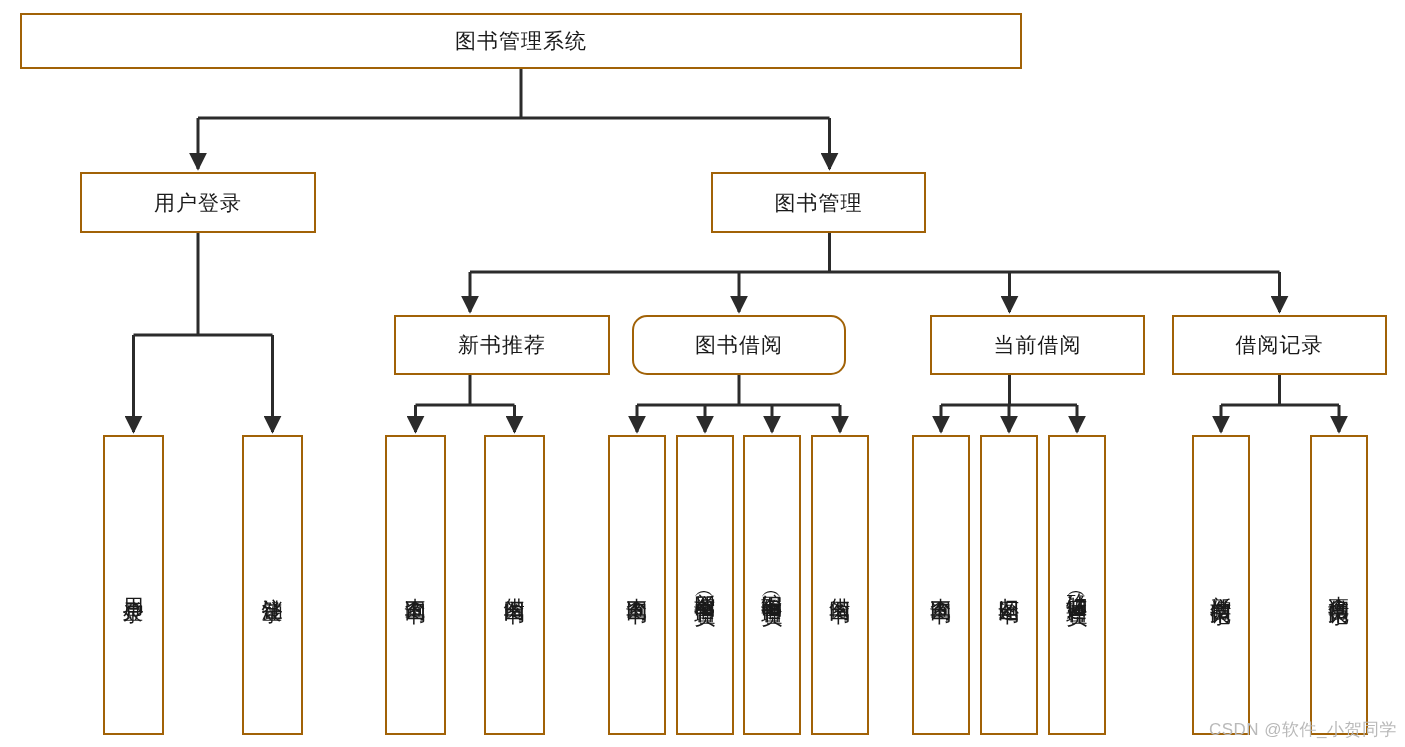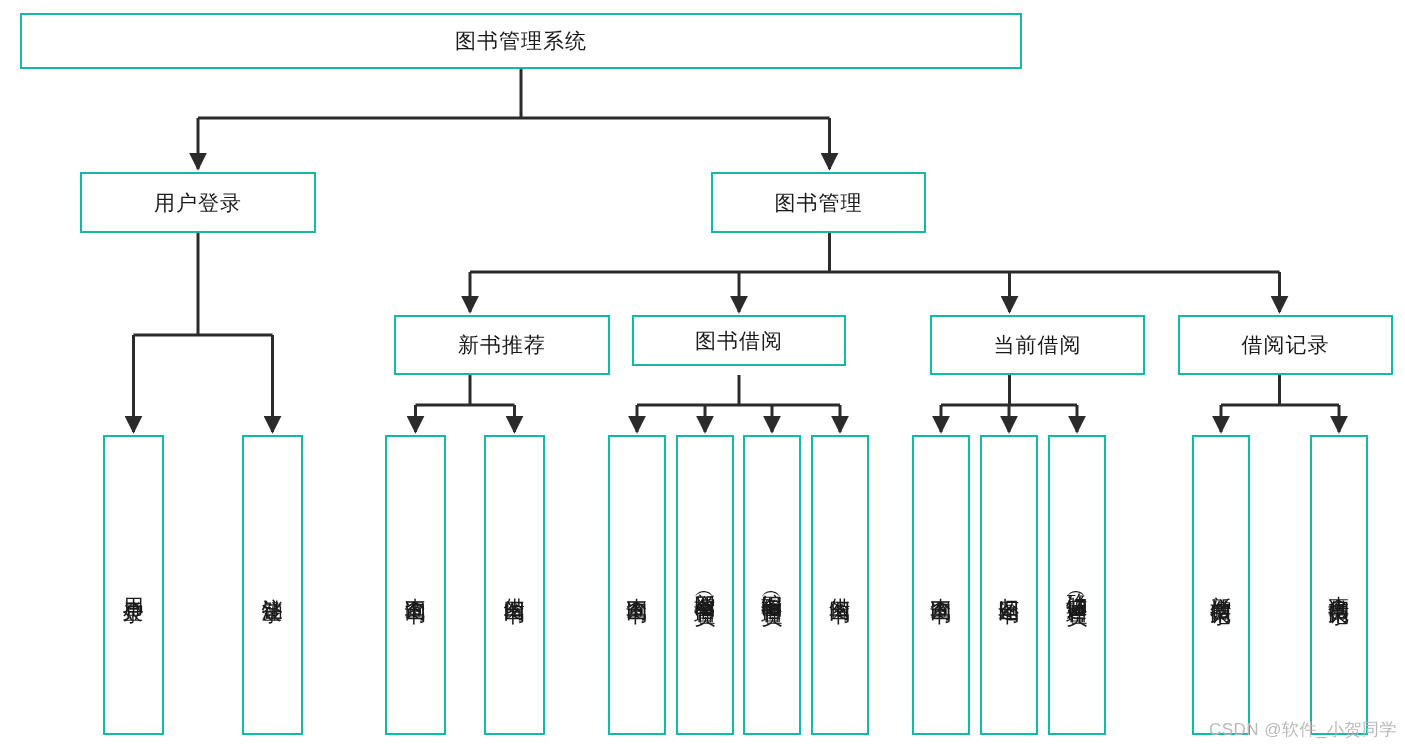--- a/index.html
+++ b/index.html
@@ -21,21 +21,21 @@
     position: absolute;
     left: 0;
     top: 0;
     width: 1405px;
     height: 747px;
     pointer-events: none;
   }
   .node {
     position: absolute;
     box-sizing: border-box;
-    border: 2px solid #14b8a6;
+    border: 2px solid #a16207;
     background: #ffffff;
     display: flex;
     align-items: center;
     justify-content: center;
     color: #1a1a1a;
   }
   .node.horizontal {
     font-size: 21px;
     letter-spacing: 1px;
     line-height: 1.2;
@@ -120,27 +120,27 @@
       </div>
       <div class="node horizontal" style="left: 80px; top: 172px; width: 236px; height: 61px;">
         <span class="htext">用户登录</span>
       </div>
       <div class="node horizontal" style="left: 711px; top: 172px; width: 215px; height: 61px;">
         <span class="htext">图书管理</span>
       </div>
       <div class="node horizontal" style="left: 362px; top: 315px; width: 216px; height: 60px; margin-left: 32px;">
         <span class="htext">新书推荐</span>
       </div>
-      <div class="node horizontal" style="left: 632px; top: 315px; width: 214px; height: 51px;">
+      <div class="node horizontal" style="left: 632px; top: 315px; width: 214px; height: 60px; border-radius: 15px;">
         <span class="htext">图书借阅</span>
       </div>
       <div class="node horizontal" style="left: 902px; top: 315px; width: 215px; height: 60px; margin-left: 28px;">
         <span class="htext">当前借阅</span>
       </div>
-      <div class="node horizontal" style="left: 1172px; top: 315px; width: 215px; height: 60px; margin-left: 6px;">
+      <div class="node horizontal" style="left: 1172px; top: 315px; width: 215px; height: 60px;">
         <span class="htext">借阅记录</span>
       </div>
       <div class="node vertical" style="left: 103px; top: 435px; width: 61px; height: 300px;">
         <span class="vtext">用户登录</span>
       </div>
       <div class="node vertical" style="left: 242px; top: 435px; width: 61px; height: 300px;">
         <span class="vtext">注销登录</span>
       </div>
       <div class="node vertical" style="left: 385px; top: 435px; width: 61px; height: 300px;">
         <span class="vtext">查询图书</span>

